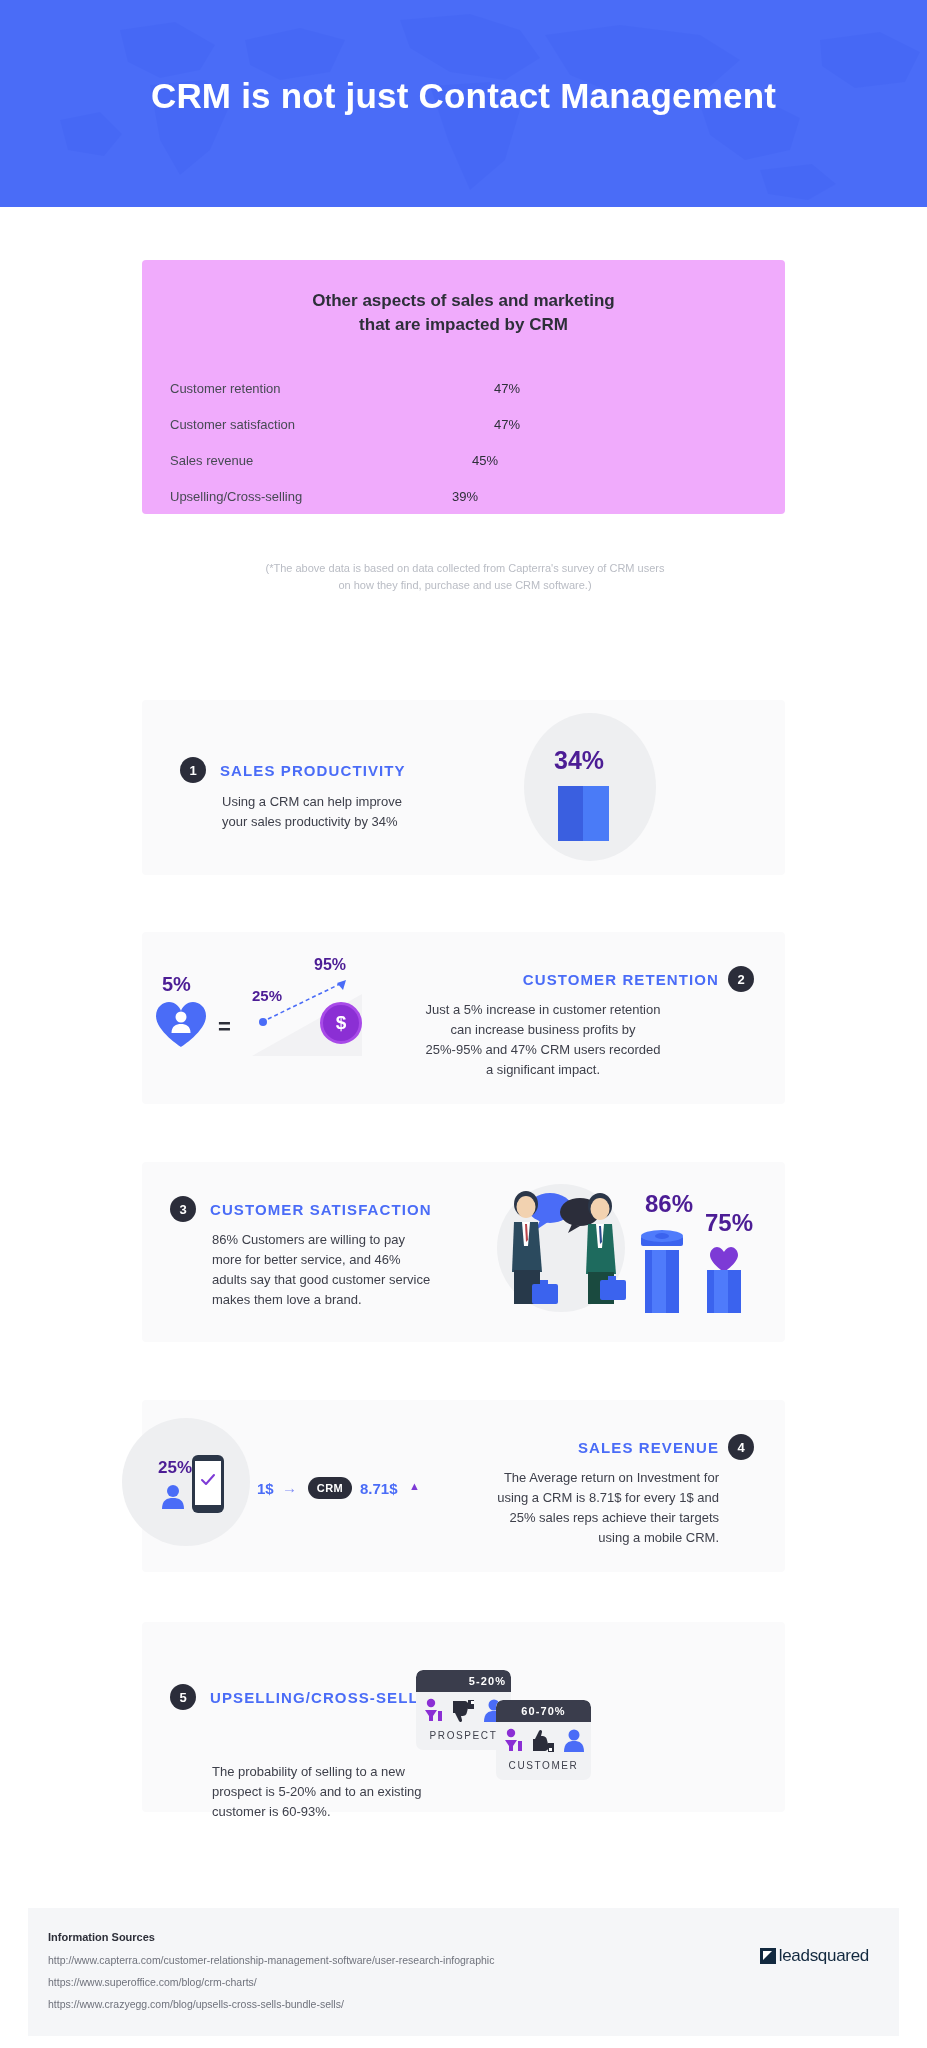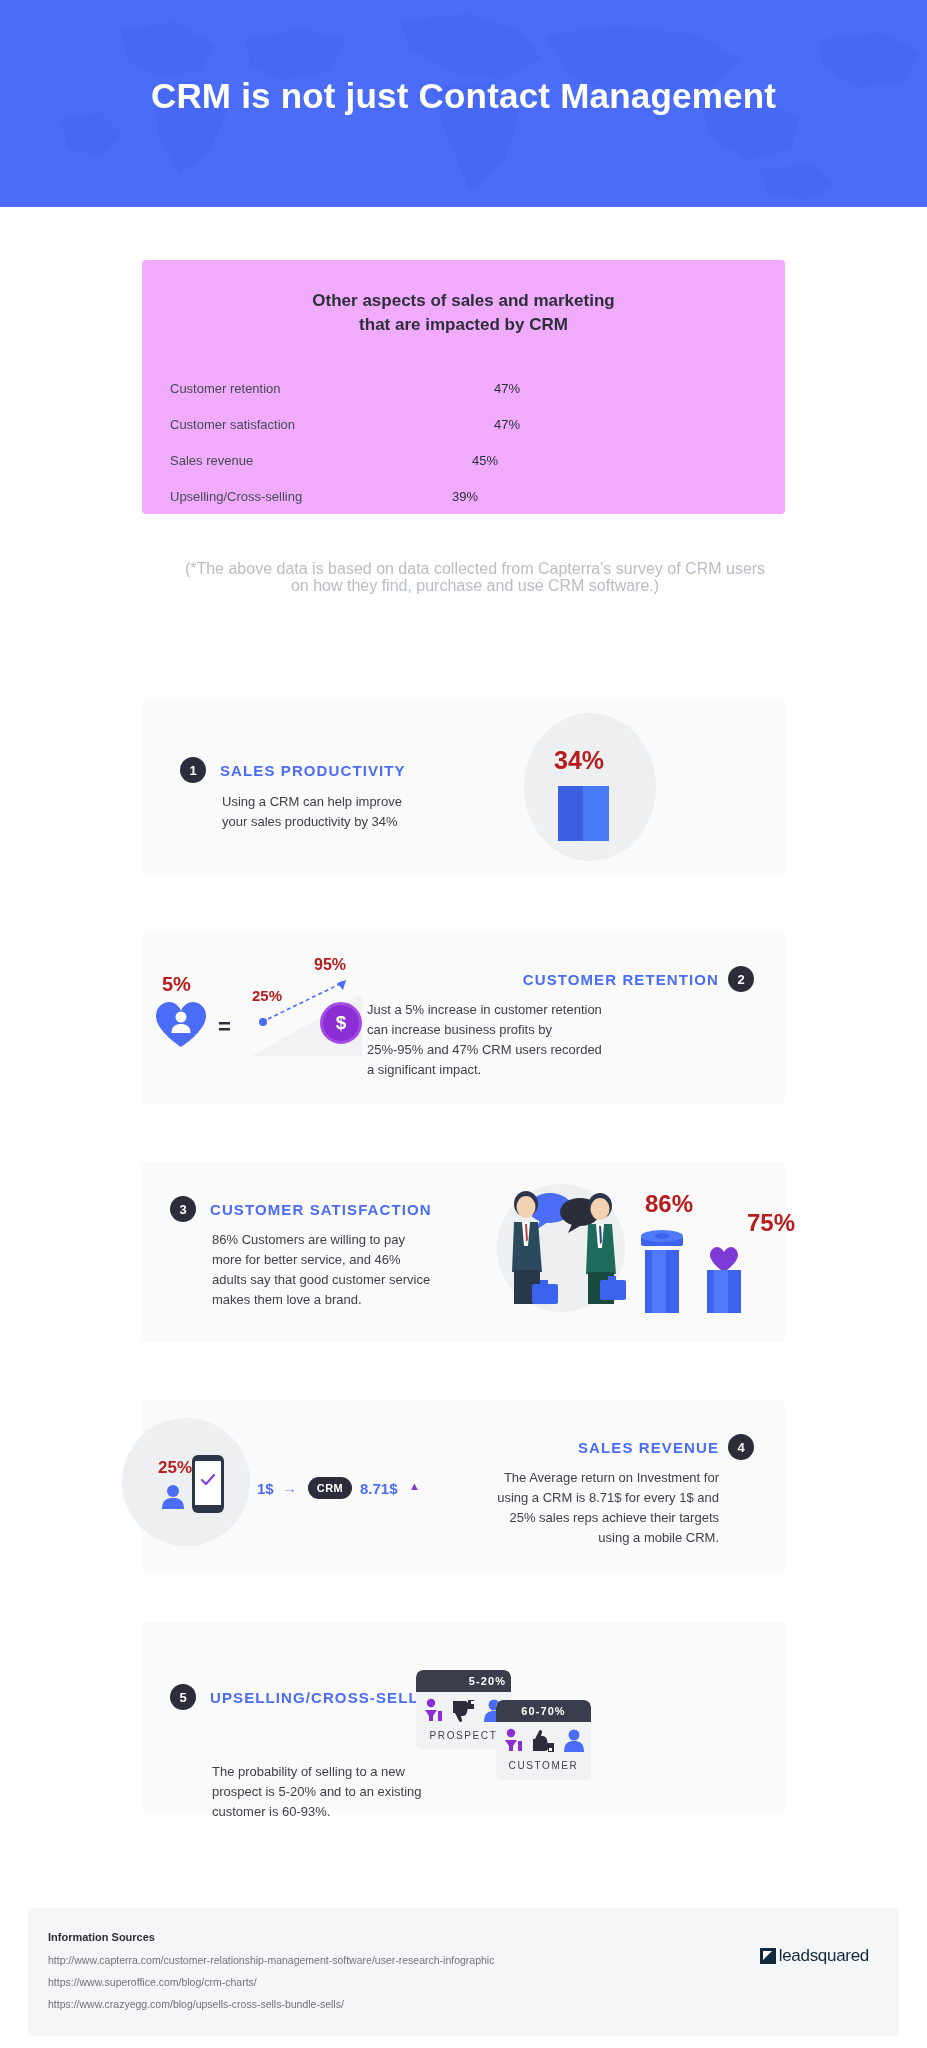--- a/index.html
+++ b/index.html
@@ -90,25 +90,25 @@
     border-radius: 2px;
   }
   .chart-row .val {
     position: absolute;
     color: #2d2f39;
     font-size: 13px;
     white-space: nowrap;
   }
   .chart-note {
     position: absolute;
-    left: 160px; top: 560px;
+    left: 150px; top: 560px;
     width: 630px;
     text-align: center;
     color: #b9bcc4;
-    font-size: 16px;
+    font-size: 11px;
     line-height: 17px;
   }
 
   
   .sec {
     position: absolute;
     background: #fafafb;
     border-radius: 4px;
   }
   .badge {
@@ -137,21 +137,21 @@
     font-size: 13px;
     line-height: 20px;
   }
   .circle-bg {
     position: absolute;
     border-radius: 50%;
     background: #eeeff1;
   }
   .pct-label {
     position: absolute;
-    color: #b91c1c;
+    color: #4c1d95;
     font-weight: bold;
     white-space: nowrap;
   }
 
   
   .s1-bar-dark { position:absolute; background:#3a5fe0; }
   .s1-bar-light{ position:absolute; background:#4a7bf7; }
 
   
   .heart {
@@ -365,21 +365,21 @@
 
     <div class="circle-bg" style="left:382px; top:13px; width:132px; height:148px; border-radius:50%;"></div>
     <div class="pct-label" style="left:412px; top:46px; font-size:25px;">34%</div>
     <div class="s1-bar-dark" style="left:416px; top:86px; width:25px; height:55px;"></div>
     <div class="s1-bar-light" style="left:441px; top:86px; width:26px; height:55px;"></div>
   </div>
 
   <div class="sec" style="left:142px; top:932px; width:643px; height:172px;">
     <div class="badge" style="left:586px; top:34px;">2</div>
     <div class="sec-title" style="left:225px; top:39px; width:352px; text-align:right;">CUSTOMER RETENTION</div>
-    <div class="sec-body" style="left:225px; top:68px; width:352px; text-align:left;">
+    <div class="sec-body" style="left:225px; top:68px; width:352px; text-align:center;">
       <div>Just a 5% increase in customer retention</div>
       <div>can increase business profits by</div>
       <div>25%-95% and 47% CRM users recorded</div>
       <div>a significant impact.</div>
     </div>
 
     <div class="pct-label" style="left:20px; top:41px; font-size:20px;">5%</div>
     <svg class="heart" style="left:12px; top:68px;" viewBox="0 0 54 48">
       <path d="M27 47 C27 47 2 31 2 16 C2 7 9 2 15 2 C21 2 26 7 27 11 C28 7 33 2 39 2 C45 2 52 7 52 16 C52 31 27 47 27 47 Z" fill="#4a6cf7"></path>
       <circle cx="27" cy="17" r="5.5" fill="#ffffff"></circle>
@@ -436,21 +436,21 @@
 
     <div class="pct-label" style="left:503px; top:28px; font-size:24px;">86%</div>
     <svg style="position:absolute; left:497px; top:66px; width:46px; height:20px;" viewBox="0 0 46 20">
       <rect x="2" y="8" width="42" height="10" rx="2" fill="#3b63ee"></rect>
       <ellipse cx="23" cy="8" rx="21" ry="6" fill="#4f7bfb"></ellipse>
       <ellipse cx="23" cy="8" rx="7" ry="3" fill="#3b63ee"></ellipse>
     </svg>
     <div class="s3bar" style="left:503px; top:88px; width:34px; height:63px;"></div>
     <div class="s3bar-hl" style="left:510px; top:88px; width:14px; height:63px;"></div>
 
-    <div class="pct-label" style="left:563px; top:47px; font-size:24px;margin-left:42px;">75%</div>
+    <div class="pct-label" style="left:563px; top:47px; font-size:24px;">75%</div>
     <svg class="heart-purple" style="left:567px; top:84px;" viewBox="0 0 30 27">
       <path d="M15 26 C15 26 1 17 1 9 C1 4 5 1 8 1 C11 1 14 4 15 6 C16 4 19 1 22 1 C25 1 29 4 29 9 C29 17 15 26 15 26 Z" fill="#7d3ad6"></path>
     </svg>
     <div class="s3bar" style="left:565px; top:108px; width:34px; height:43px;"></div>
     <div class="s3bar-hl" style="left:572px; top:108px; width:14px; height:43px;"></div>
   </div>
 
   <div class="sec" style="left:142px; top:1400px; width:643px; height:172px;">
     <div class="badge" style="left:586px; top:34px;">4</div>
     <div class="sec-title" style="left:225px; top:39px; width:352px; text-align:right;">SALES REVENUE</div>

